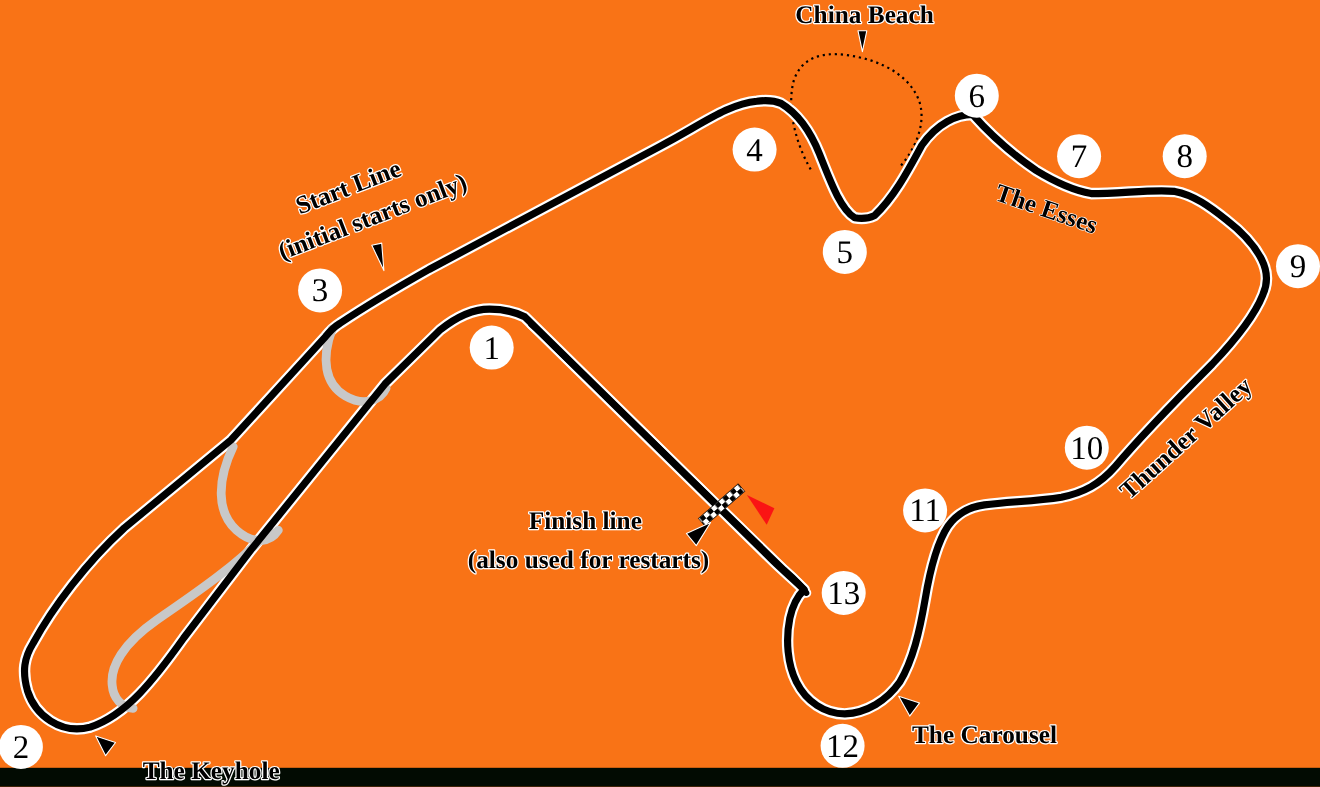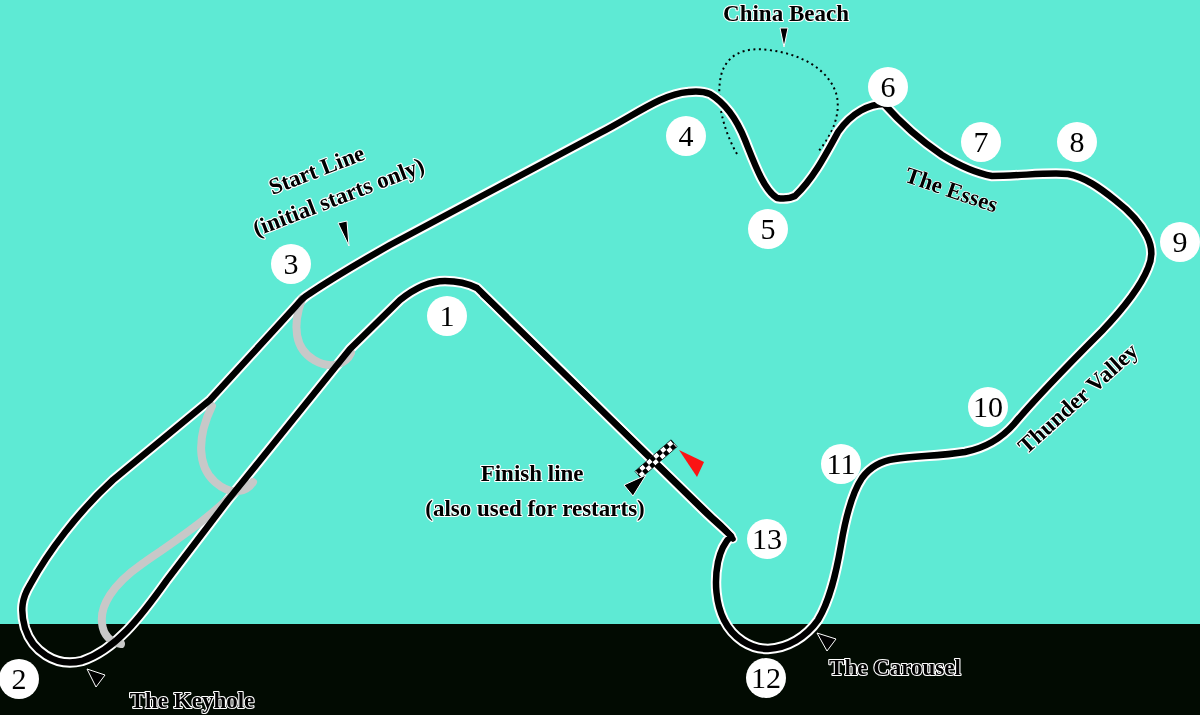--- a/index.html
+++ b/index.html
@@ -6,22 +6,22 @@
     margin: 0;
     padding: 0;
     background: #020b02;
     width: 1200px;
     height: 715px;
     overflow: hidden;
   }
   .stage {
     position: relative;
     width: 1200px;
-    height: 624px;
-    background: #5eead4;
+    height: 698px;
+    background: #f97316;
   }
   svg { display: block; }
   text {
     font-family: "Liberation Serif", "DejaVu Serif", serif;
   }
   .track-label {
     font-weight: bold;
     font-size: 23px;
     fill: #000000;
     stroke: #ffffff;

